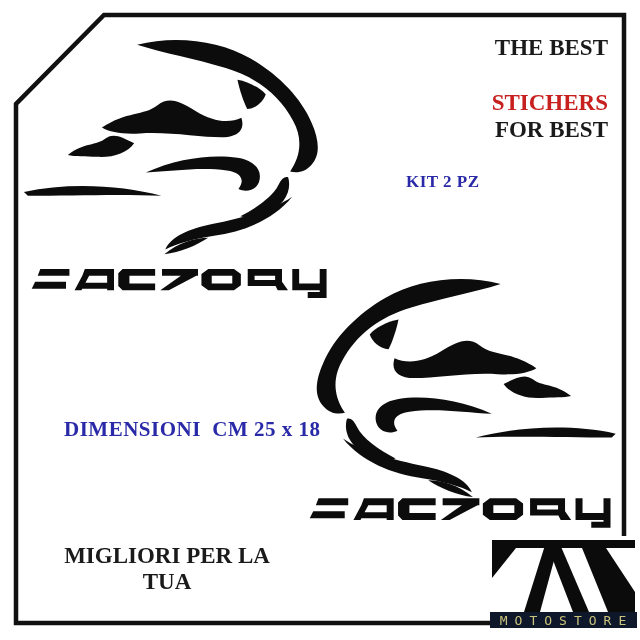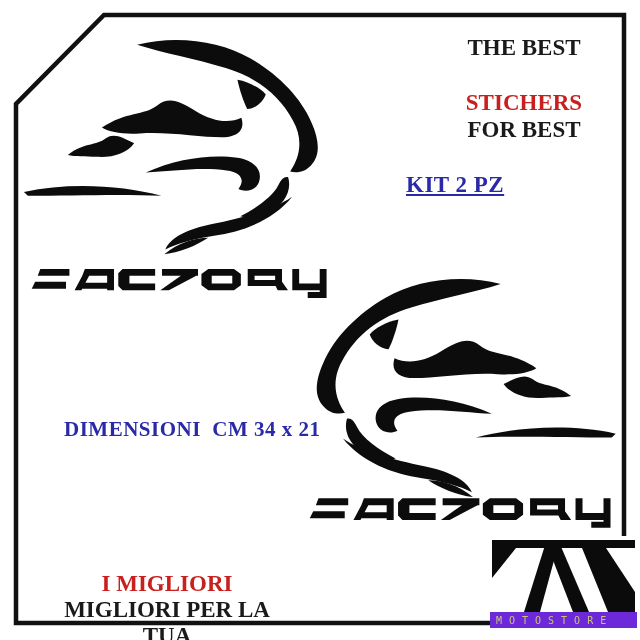--- a/index.html
+++ b/index.html
@@ -3,51 +3,50 @@
 <meta charset="utf-8">
 <style>
   html,body{margin:0;padding:0;background:#ffffff;}
   .canvas{
     position:relative;width:640px;height:640px;background:#ffffff;
     font-family:"Liberation Serif", serif;overflow:hidden;
   }
   .abs{position:absolute;}
   
   .promo{
-    left:440px;top:34px;width:168px;text-align:center;
+    left:440px;top:34px;width:168px;text-align:right;
     font-weight:bold;font-size:23px;line-height:27px;color:#1a1a1a;
   }
   .t-red{color:#c8201e;margin-top:28px;}
   .kit{
-    left:406px;top:172px;font-weight:bold;font-size:23px;color:#2a2aa8;
+    left:406px;top:172px;font-weight:bold;font-size:17px;color:#2a2aa8;
     letter-spacing:0.5px;
-    text-decoration:underline;
   }
   .dimensions{
     left:64px;top:417px;font-weight:bold;font-size:21px;color:#2a2aa8;
     white-space:pre;letter-spacing:0.5px;
   }
   .claim{
     left:38px;top:543px;width:258px;text-align:center;
     font-weight:bold;font-size:23px;line-height:26px;color:#1a1a1a;
   }
   
   .sticker-head-1{left:22px;top:33px;width:312px;height:234px;}
   .sticker-word-1{left:30px;top:268px;width:300px;height:31px;}
   .sticker-head-2{left:300px;top:272px;width:318px;height:238px;}
   .sticker-word-2{left:308px;top:497px;width:306px;height:32px;}
   
   .store-logo{
     left:490px;top:536px;width:147px;height:92px;background:#ffffff;
   }
   .store-logo svg{position:absolute;left:0;top:0;}
   .store-bar{
-    position:absolute;left:0;bottom:0;width:100%;height:16px;background:#6d28d9;
-    color:#c9c37c;font-family:"DejaVu Sans Mono", monospace;font-size:10px;
-    letter-spacing:7px;line-height:17px;padding-left:6px;
+    position:absolute;left:0;bottom:0;width:100%;height:16px;background:#0f172a;
+    color:#c9c37c;font-family:"DejaVu Sans Mono", monospace;font-size:13px;
+    letter-spacing:7px;text-align:center;line-height:17px;padding-left:6px;
     box-sizing:border-box;white-space:nowrap;
   }
 </style>
 </head>
 <body>
 
 <div class="canvas">
 
   <svg width="0" height="0" style="position:absolute" aria-hidden="true">
     <defs>
@@ -95,24 +94,23 @@
   </svg>
 
   <svg class="abs sticker-head-2" viewBox="0 0 320 240">
     <use href="#puma-head" transform="translate(320 0) scale(-1 1)"></use>
   </svg>
   <svg class="abs sticker-word-2" viewBox="0 0 350 36">
     <title>FACTORY</title>
     <use href="#factory-letters"></use>
   </svg>
 
-  <div class="abs dimensions">DIMENSIONI  CM 34 x 21</div>
+  <div class="abs dimensions">DIMENSIONI  CM 25 x 18</div>
 
   <div class="abs claim">
-    <div class="t-red">I MIGLIORI</div>
     <div>MIGLIORI PER LA TUA</div>
   </div>
 
   <div class="abs store-logo">
     <svg width="147" height="76" viewBox="0 0 147 76">
       <rect x="2" y="4" width="143" height="8" fill="#0b0b0b"></rect>
       <polygon points="2,12 26,12 2,42" fill="#0b0b0b"></polygon>
       <polygon points="56,6 69,6 50,76 34,76" fill="#0b0b0b"></polygon>
       <polygon points="56,6 69,6 99,76 83,76" fill="#0b0b0b"></polygon>
       <polygon points="92,12 116,12 145,56 145,76 118,76" fill="#0b0b0b"></polygon>

